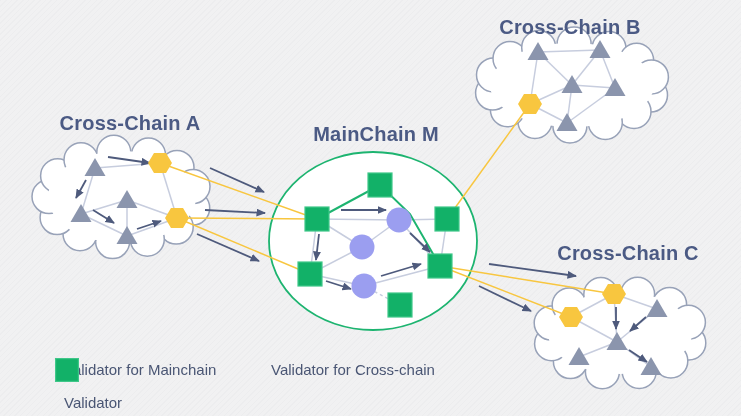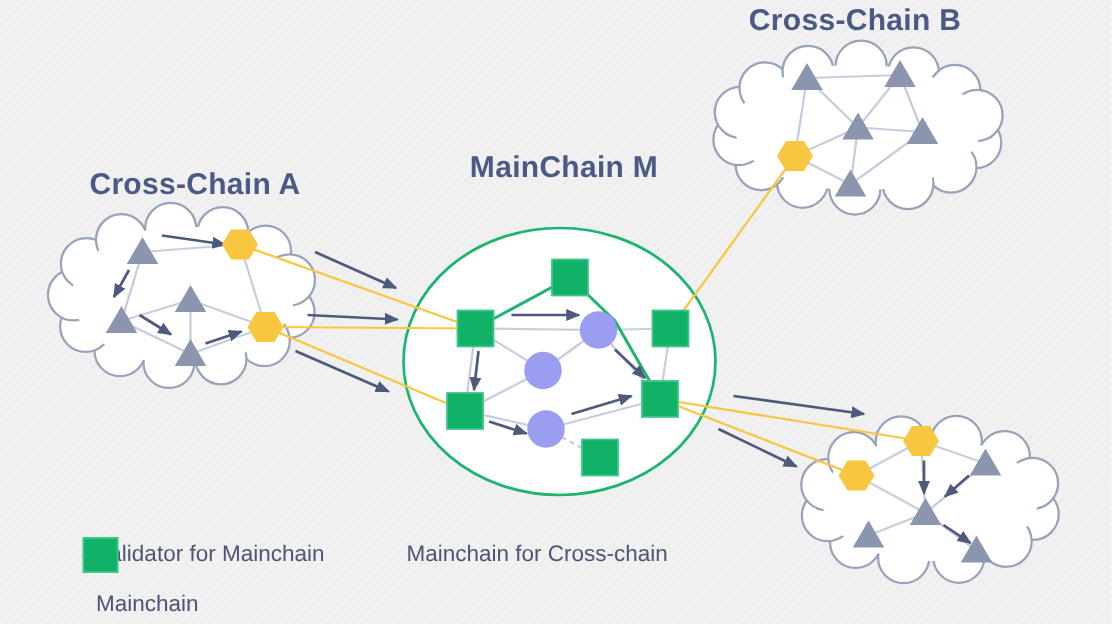--- a/index.html
+++ b/index.html
@@ -168,36 +168,37 @@
       <polygon points="567,113 556.5,131 577.5,131" fill="#8b95ad"></polygon>
       <polygon points="602,294 608,284 620,284 626,294 620,304 608,304" fill="#f8c63f"></polygon>
       <polygon points="559,317 565,307 577,307 583,317 577,327 565,327" fill="#f8c63f"></polygon>
       <polygon points="657,299 646.5,317 667.5,317" fill="#8b95ad"></polygon>
       <polygon points="617,332 606.5,350 627.5,350" fill="#8b95ad"></polygon>
       <polygon points="579,347 568.5,365 589.5,365" fill="#8b95ad"></polygon>
       <polygon points="651,357 640.5,375 661.5,375" fill="#8b95ad"></polygon>
     </svg>
 
   <div class="title" style="left:130px;top:112px">Cross-Chain A</div>
-  <div class="title" style="left:376px;top:101px">MainChain M</div>
-  <div class="title" style="left:570px;top:3px">Cross-Chain B</div>
+  <div class="title" style="left:376px;top:123px">MainChain M</div>
+  <div class="title" style="left:570px;top:16px">Cross-Chain B</div>
+  <div class="title" style="left:628px;top:242px">Cross-Chain C</div>
 
   <div class="legend" id="legend">
       <div class="legend-item">
         <svg width="26" height="26">
           <circle cx="13" cy="14" r="11.875" fill="#9b9ef0"></circle>
         </svg>
         <span>Validator for Mainchain</span>
       </div>
       <div class="legend-item">
         <svg width="26" height="26">
           <polygon points="1.6000000000000014,14 7.300000000000001,4.5 18.7,4.5 24.4,14 18.7,23.5 7.300000000000001,23.5" fill="#f8c63f"></polygon>
         </svg>
-        <span>Mainchain for Cross-chain</span>
+        <span>Validator for Cross-chain</span>
       </div>
       <div class="legend-item">
         <svg width="26" height="26">
           <rect x="1.6000000000000014" y="2.6000000000000014" width="22.799999999999997" height="22.799999999999997" fill="#12b168" stroke="#3fc789" stroke-width="1.2"></rect>
         </svg>
-        <span>Mainchain</span>
+        <span>Validator</span>
       </div>
     </div>
 </div>
 
 </body></html>

